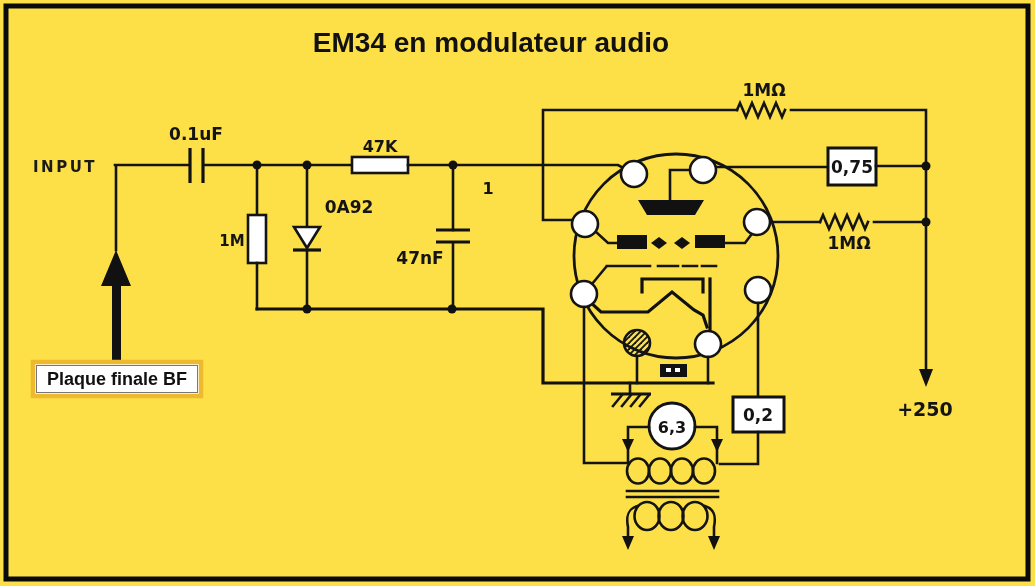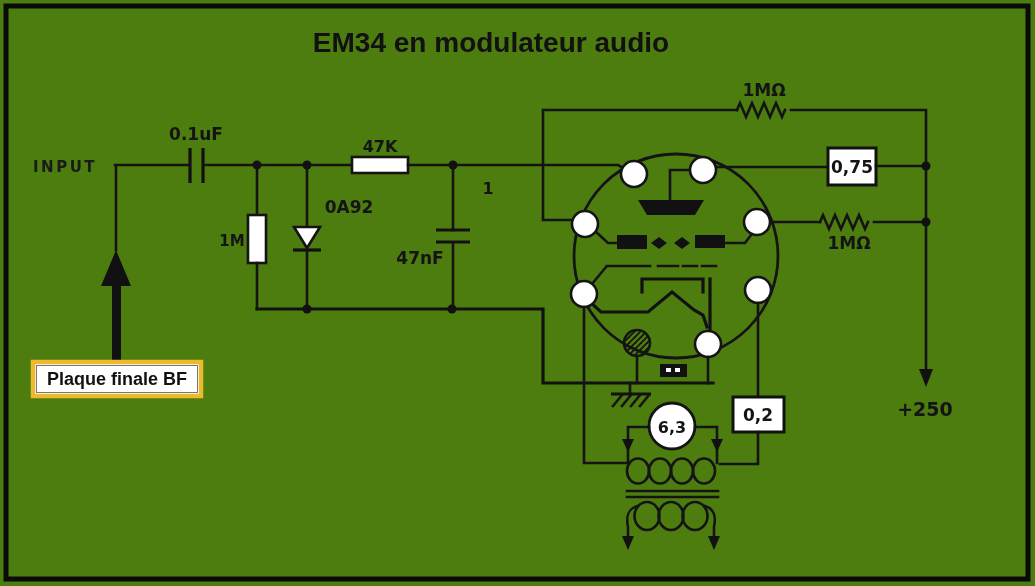--- a/index.html
+++ b/index.html
@@ -1,16 +1,16 @@
 <!DOCTYPE html>
 <html><head>
 <meta charset="utf-8">
 <style>
   html,body{margin:0;padding:0;background:#ffffff;}
-  .page{position:relative;width:1035px;height:586px;background:#4d7c0f;overflow:hidden;}
+  .page{position:relative;width:1035px;height:586px;background:#fde047;overflow:hidden;}
   svg{display:block;}
   .wire{stroke:#141414;stroke-width:2.6;fill:none;stroke-linecap:square;}
   .wire-thick{stroke:#111111;stroke-width:3.2;fill:none;stroke-linecap:square;}
   .plate{stroke:#111111;stroke-width:3.2;fill:none;stroke-linecap:butt;}
   .comp{stroke:#141414;stroke-width:2.6;fill:#ffffff;}
   .boxcomp{stroke:#111111;stroke-width:3;fill:#ffffff;}
   .solid{fill:#111111;stroke:none;}
   .dot{fill:#111111;stroke:none;}
   .lbl{font-family:"DejaVu Sans",sans-serif;font-weight:bold;fill:#141414;}
   .title{font-family:"Liberation Sans",sans-serif;font-weight:bold;font-size:28px;fill:#111111;}

